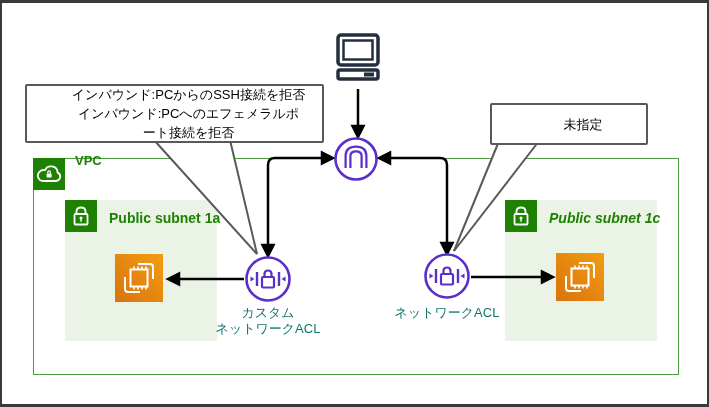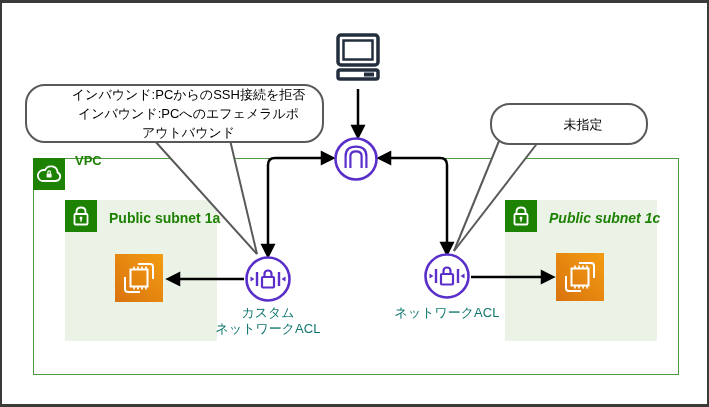--- a/index.html
+++ b/index.html
@@ -14,21 +14,21 @@
   #subnet-1a-box{left:63px;}
   #subnet-1c-box{left:503px;}
   .green-sq{width:32px;height:32px;background:#1d8102;display:flex;align-items:center;justify-content:center;}
   .green-label{color:#1d8102;font-size:14px;font-weight:600;white-space:nowrap;}
   
   .icon-box{display:flex;align-items:center;justify-content:center;}
   .ec2{width:48px;height:48px;background:linear-gradient(45deg,#d9730e,#f39c12);}
   
   .acl-label{width:160px;text-align:center;font-size:13px;color:#0f766e;line-height:16px;}
   
-  .callout{background:#fff;border:2px solid #595959;border-radius:20px;box-sizing:border-box;
+  .callout{background:#fff;border:2px solid #595959;border-radius:2px;box-sizing:border-box;
            display:flex;flex-direction:column;align-items:center;justify-content:center;
            font-size:13px;color:#000;text-align:center;line-height:19px;padding-left:28px;}
   #callout-left{left:23px;top:81px;width:299px;height:59px;}
   #callout-right{left:452px;top:100px;width:158px;height:42px;margin-left:36px;}
   svg{display:block;}
   #overlay{left:0;top:0;pointer-events:none;}
 </style>
 </head>
 <body>
 
@@ -193,19 +193,19 @@
     <div>カスタム</div>
     <div>ネットワークACL</div>
   </div>
   <div class="abs acl-label" style="left:365px;top:302px;">
     <div>ネットワークACL</div>
   </div>
 
   <div class="abs callout" id="callout-left">
     <div>インバウンド:PCからのSSH接続を拒否</div>
     <div>インバウンド:PCへのエフェメラルポ</div>
-    <div>アウトバウンド</div>
+    <div>ート接続を拒否</div>
   </div>
   <div class="abs callout" id="callout-right">
     <div>未指定</div>
   </div>
 
 </div>
 
 </body></html>

